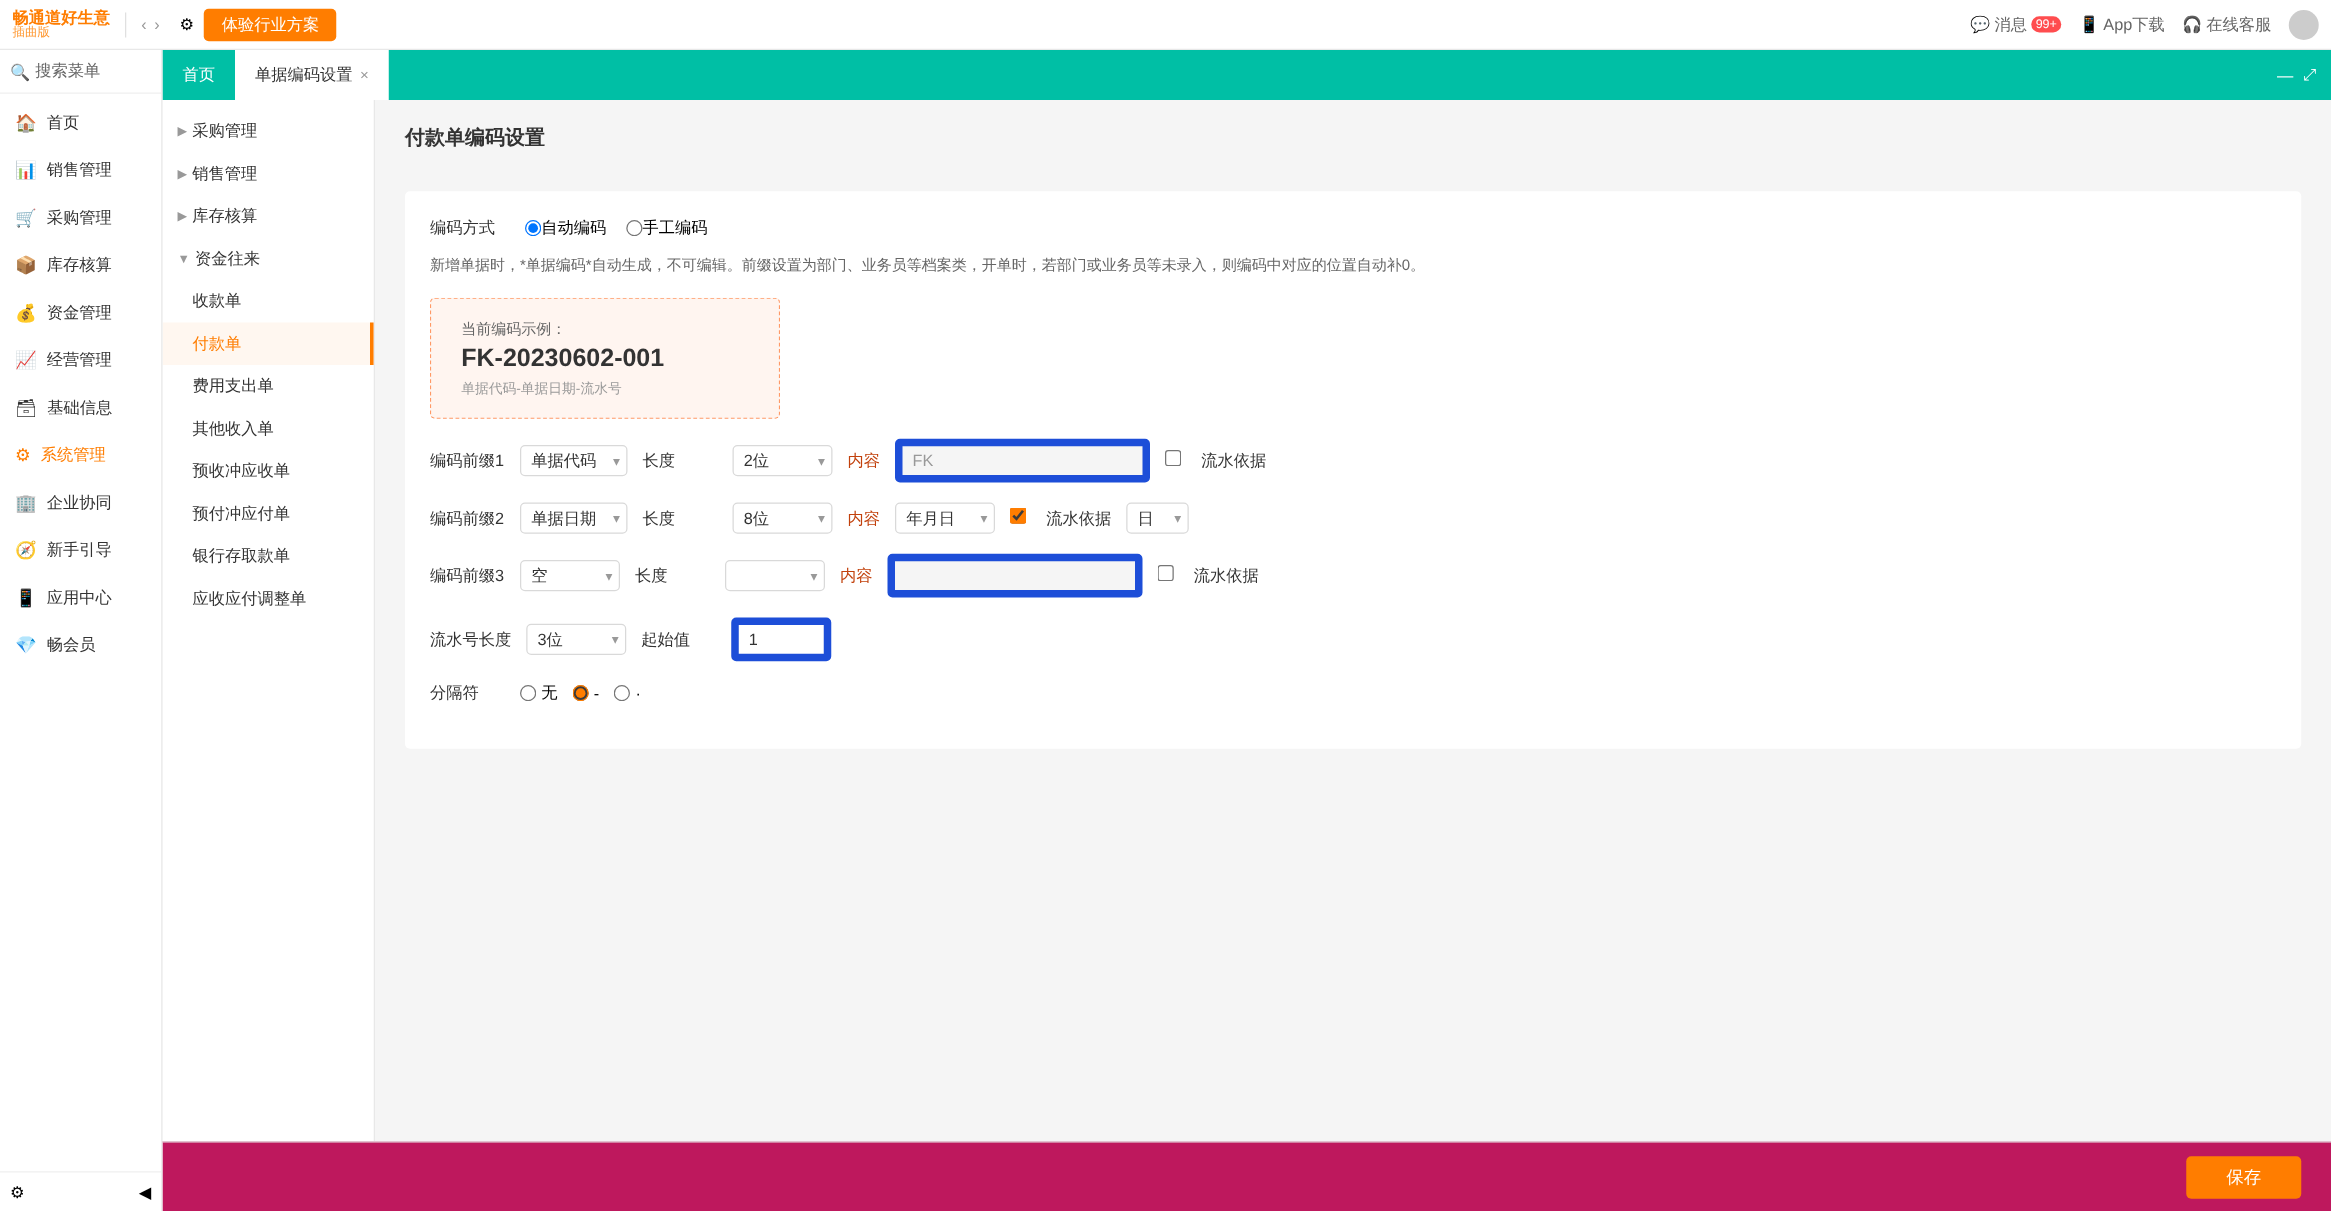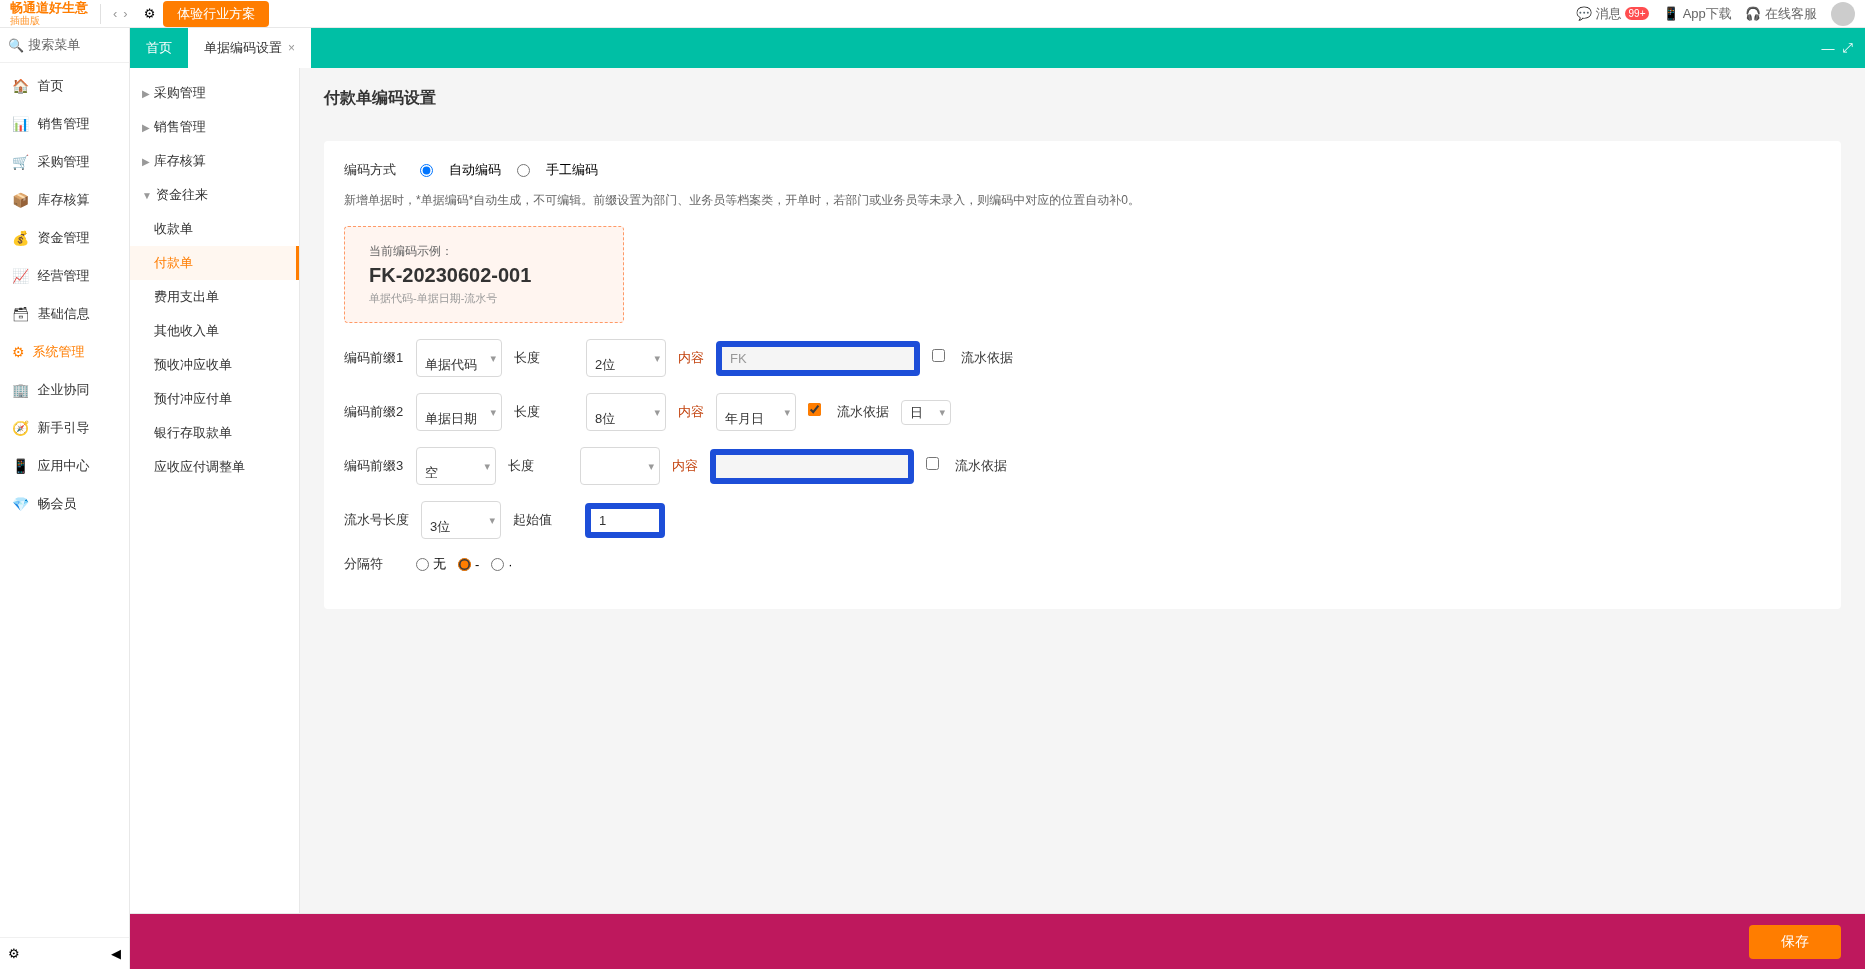--- a/index.html
+++ b/index.html
@@ -1,20 +1,20 @@
 <!DOCTYPE html>
 <html><head>
   <meta charset="utf-8">
   <style>
     * { box-sizing: border-box; margin: 0; padding: 0; font-family: 'Microsoft YaHei', Arial, sans-serif; font-size: 13px; }
     body { display: flex; flex-direction: column; height: 969px; overflow: hidden; background: #f5f5f5; }
 
     
     .topbar {
-      display: flex; align-items: center; height: 28px;
+      display: flex; align-items: center; height: 40px;
       background: #fff; border-bottom: 1px solid #e8e8e8;
       padding: 0 10px; flex-shrink: 0;
     }
     .topbar-left { display: flex; align-items: center; gap: 8px; flex: 1; }
     .topbar-logo { color: #ff7d00; font-size: 11px; line-height: 1.2; font-weight: bold; }
     .topbar-divider { width: 1px; height: 20px; background: #e0e0e0; margin: 0 4px; }
     .topbar-btn-trial {
       background: #ff7d00; color: #fff; border: none; padding: 4px 14px;
       border-radius: 4px; cursor: pointer; font-size: 13px;
     }
@@ -81,21 +81,21 @@
     .sub-menu-item.active { background: #fff7f0; color: #ff7d00; border-right: 3px solid #ff7d00; }
 
     
     .main-content { flex: 1; padding: 20px 24px; overflow-y: auto; background: #f5f5f5; }
     .page-title { font-size: 16px; font-weight: bold; color: #333; margin-bottom: 32px; }
 
     .card { background: #fff; border-radius: 4px; padding: 20px; }
 
     
     .encode-method { display: flex; align-items: center; gap: 16px; margin-bottom: 12px; }
-    .encode-method label { display: flex; align-items: center; gap: 16px; cursor: pointer; }
+    .encode-method label { display: flex; align-items: center; gap: 0; cursor: pointer; }
     .encode-method-title { color: #333; margin-right: 8px; }
 
     
     .desc-text { color: #666; font-size: 12px; margin-bottom: 16px; line-height: 1.6; }
 
     
     .code-preview {
       background: #fff5f0; border: 1px dashed #ff9966; border-radius: 4px;
       padding: 16px 24px; margin-bottom: 16px; display: inline-block;
       min-width: 280px;
@@ -104,21 +104,21 @@
     .code-preview-value { font-size: 20px; font-weight: bold; color: #333; }
     .code-preview-sub { font-size: 11px; color: #999; margin-top: 4px; }
 
     
     .checkbox-row { display: flex; align-items: center; gap: 6px; margin-bottom: 16px; color: #333; }
 
     
     .form-row { display: flex; align-items: center; gap: 12px; margin-bottom: 16px; flex-wrap: wrap; }
     .form-label { color: #333; min-width: 60px; }
     .form-select {
-      border: 1px solid #d9d9d9; border-radius: 4px; padding: 17px 24px 4px 8px;
+      border: 1px solid #d9d9d9; border-radius: 4px; padding: 4px 24px 4px 8px;
       background: #fff; appearance: none; cursor: pointer;
       position: relative; min-width: 80px; color: #333;
     }
     .select-wrapper { position: relative; display: inline-block; }
     .select-wrapper::after {
       content: '▾'; position: absolute; right: 6px; top: 50%;
       transform: translateY(-50%); pointer-events: none; color: #999; font-size: 11px;
     }
     .form-input {
       border: 6px solid #1d4ed8; border-radius: 4px; padding: 4px 8px;

